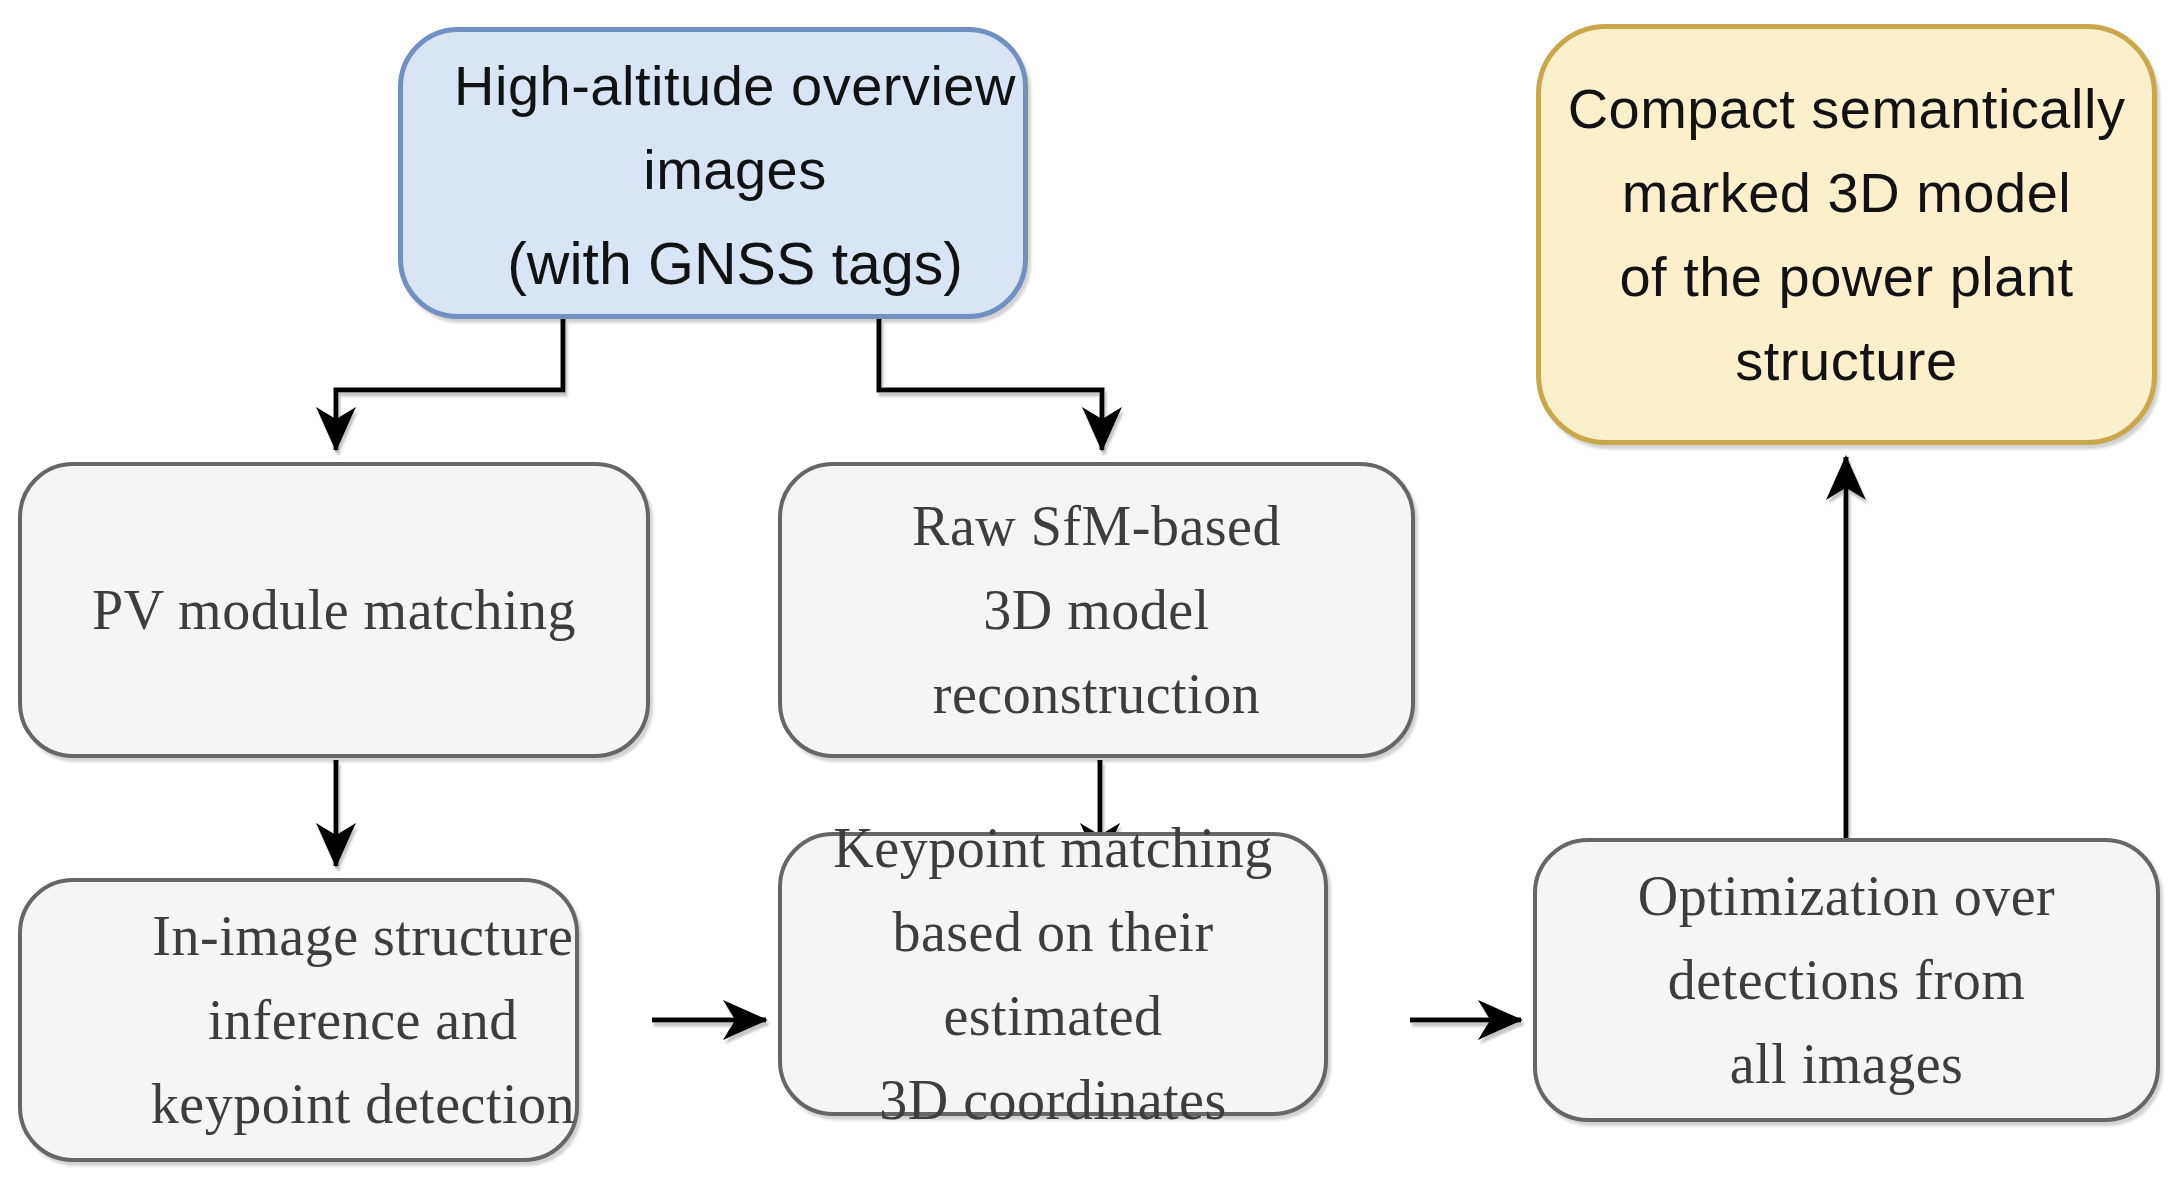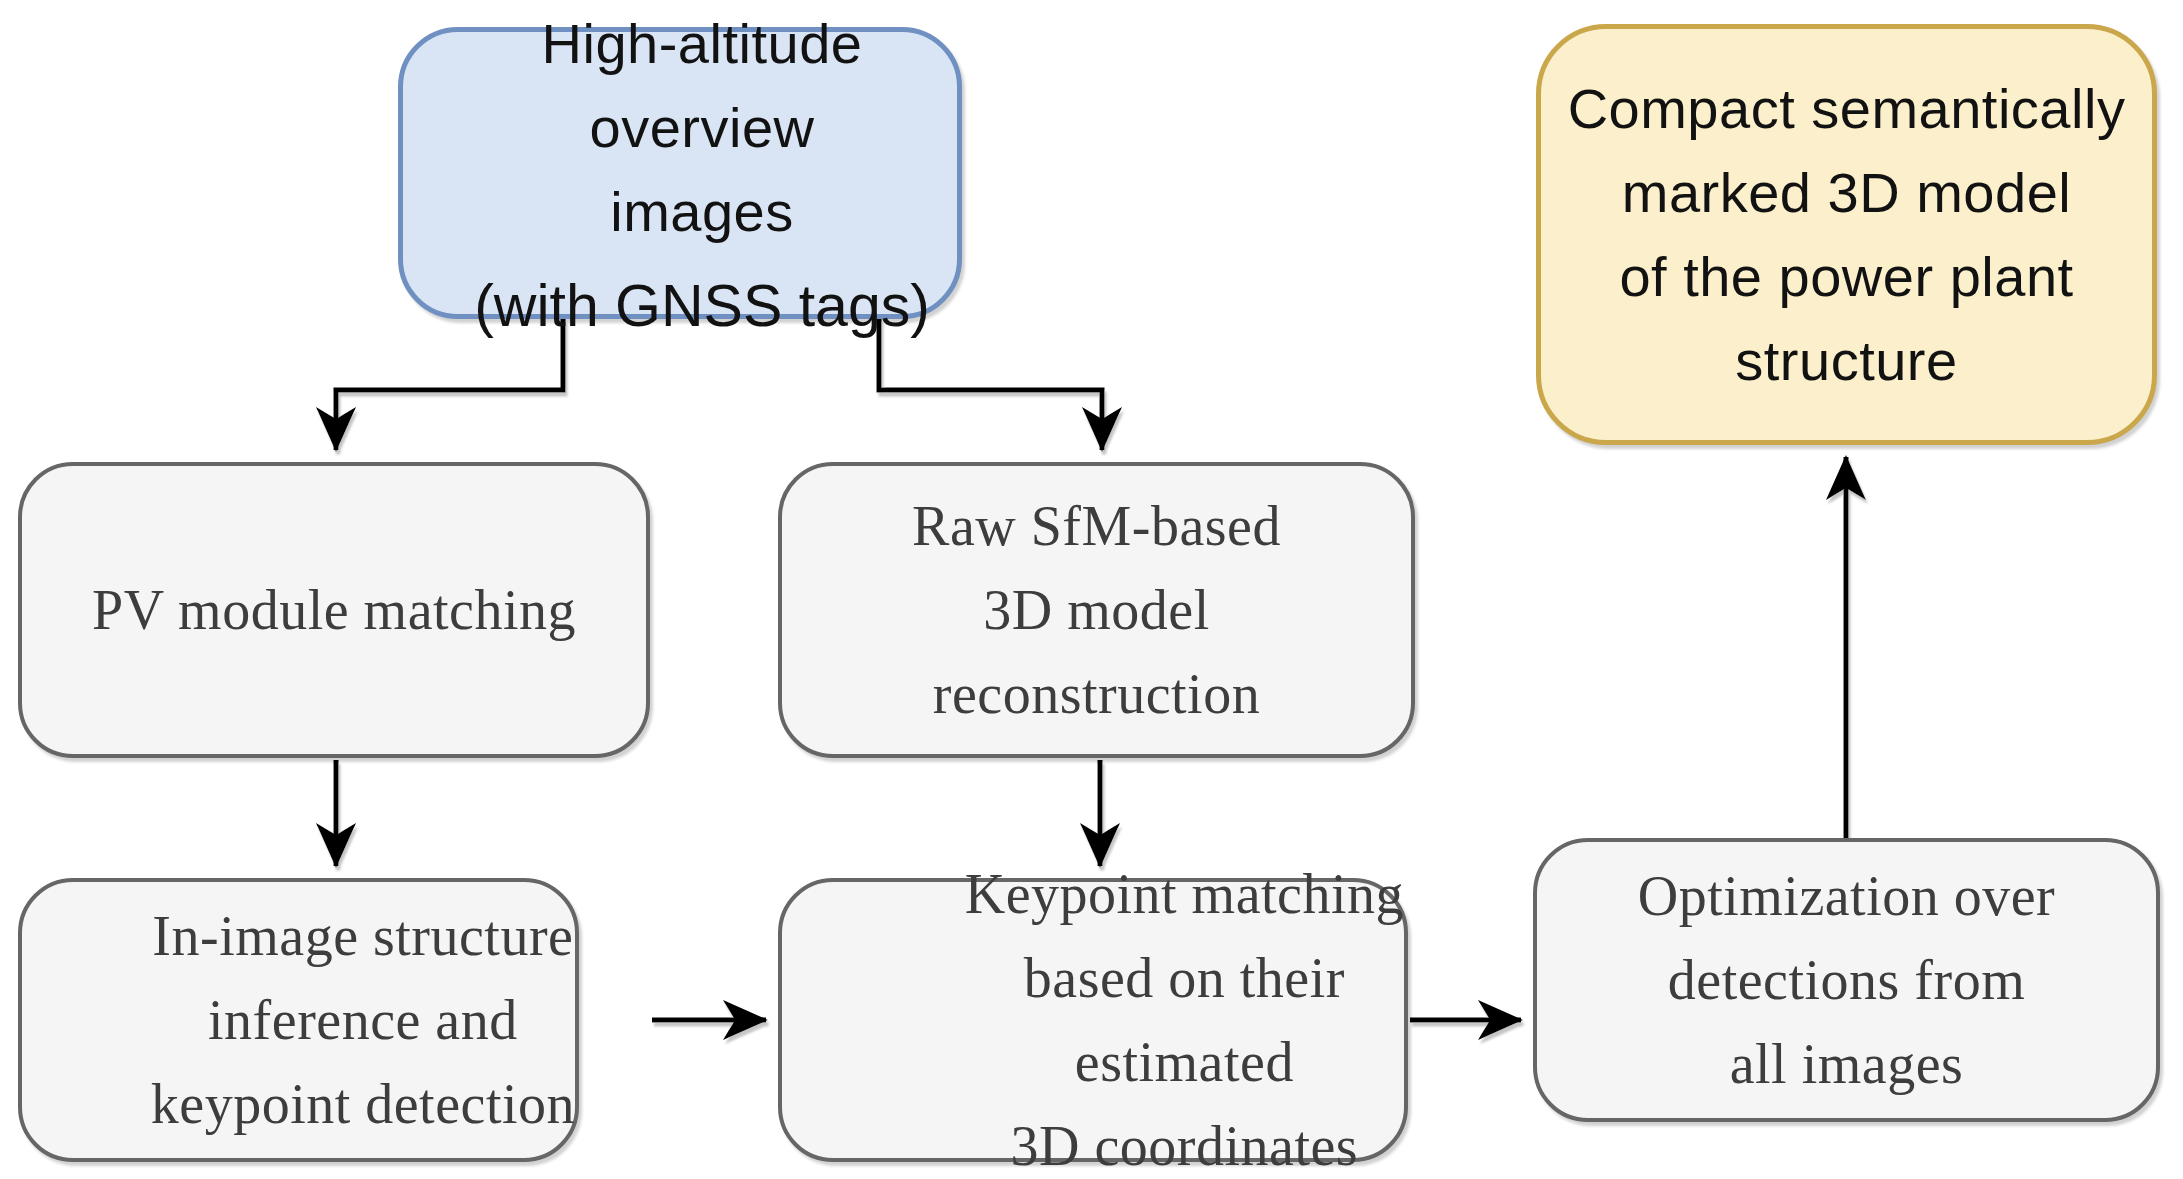--- a/index.html
+++ b/index.html
@@ -45,26 +45,26 @@
     color:#121212;
   }
   .gray{
     background:#f5f5f5;
     border:4px solid #666666;
     border-radius:55px;
     color:#3d3d3d;
     font-family:Liberation Serif, serif;
   }
   
-  #node-input        {left:398px;  top:27px;  width:564px; height:292px;padding-left:44px;}
+  #node-input        {left:398px;  top:27px;  width:630px; height:292px;padding-left:44px;}
   #node-output       {left:1536px; top:24px;  width:621px; height:421px;justify-content:center;}
   #node-pv           {left:18px;   top:462px; width:632px; height:296px;}
   #node-sfm          {left:778px;  top:462px; width:637px; height:296px;}
   #node-inference    {left:18px;   top:878px; width:561px; height:284px;align-items:flex-end;}
-  #node-matching     {left:778px;  top:878px; width:630px; height:284px;align-items:flex-end;}
+  #node-matching     {left:778px;  top:832px; width:550px; height:284px;}
   #node-optimization {left:1533px; top:838px; width:627px; height:284px;}
   svg.edges{position:absolute;left:0;top:0;pointer-events:none;}
   svg.edges polyline, svg.edges line{
     fill:none;
     stroke:#000000;
     stroke-width:5;
   }
 </style>
 </head>
 <body>

